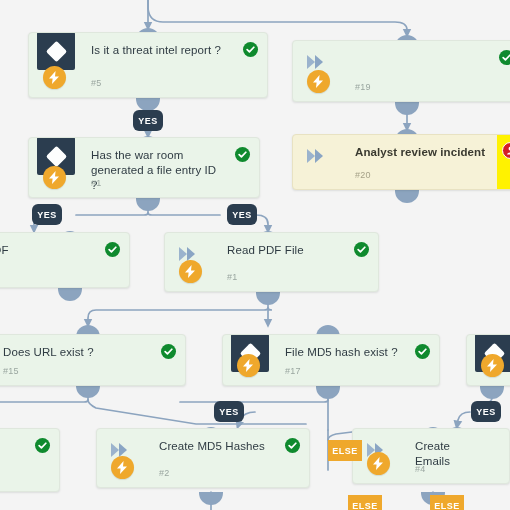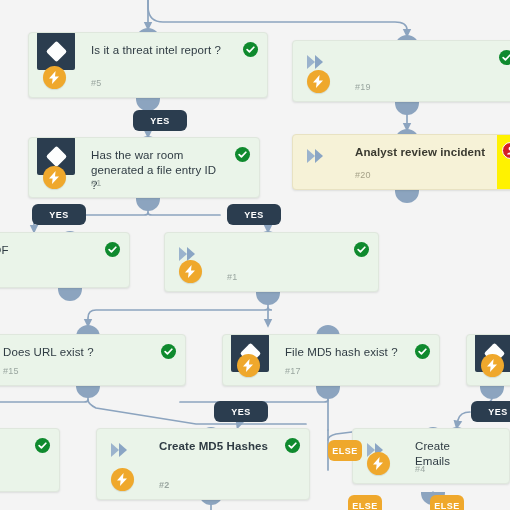--- a/index.html
+++ b/index.html
@@ -85,22 +85,22 @@
     border:1px solid #fff;box-sizing:border-box;
   }
 
   
   .label{
     position:absolute;
     display:flex;align-items:center;justify-content:center;
     font-size:9px;font-weight:bold;color:#ffffff;letter-spacing:.5px;
     border-radius:6px;box-sizing:border-box;
   }
-  .label.yes{background:#2b3d4f;width:54px;height:21px;}
-  .label.els{background:#efa82c;width:34px;height:21px;color:#ffffff;border-radius:6px;}
+  .label.yes{background:#2b3d4f;width:30px;height:21px;}
+  .label.els{background:#efa82c;width:34px;height:21px;color:#ffffff;border-radius:0;}
 </style>
 </head>
 <body>
 
 <div id="canvas">
 
   <svg id="edges" viewBox="0 0 510 510" xmlns="http://www.w3.org/2000/svg">
     <defs>
       <marker id="arrow" markerWidth="7" markerHeight="7" refX="3.2" refY="3" orient="auto" markerUnits="strokeWidth">
         <path d="M0,0.4 L5.4,3 L0,5.6 z" fill="#8ca4bf"></path>
@@ -255,20 +255,21 @@
           <path d="M1.3 5.2 3.8 7.6 8.7 2.5" stroke="#fff" stroke-width="1.9" fill="none" stroke-linecap="round" stroke-linejoin="round"></path>
         </svg>
     </div>
   </div>
 
   <div class="node task" style="left:164px;top:232px;width:215px;height:60px;">
     <svg class="chev-icon" viewBox="0 0 24 18">
       <path d="M2 2 L10 9 L2 16 Z" fill="#9bb3cd"></path>
       <path d="M10 2 L18 9 L10 16 Z" fill="#8aa5c4"></path>
     </svg>
+    <div class="node-title">Read PDF File</div>
     <div class="bolt">
       <svg width="11" height="13" viewBox="0 0 11 13">
           <path d="M6.6 0 0 7.4h3.6L3 13 10 5.4H6z" fill="#fff"></path>
         </svg>
     </div>
     <div class="node-id">#1</div>
     <div class="check">
       <svg width="9" height="9" viewBox="0 0 10 10">
           <path d="M1.3 5.2 3.8 7.6 8.7 2.5" stroke="#fff" stroke-width="1.9" fill="none" stroke-linecap="round" stroke-linejoin="round"></path>
         </svg>
@@ -316,21 +317,21 @@
   </div>
 
   <div class="node task" style="left:-80px;top:428px;width:140px;height:64px;">
     <div class="check">
       <svg width="9" height="9" viewBox="0 0 10 10">
           <path d="M1.3 5.2 3.8 7.6 8.7 2.5" stroke="#fff" stroke-width="1.9" fill="none" stroke-linecap="round" stroke-linejoin="round"></path>
         </svg>
     </div>
   </div>
 
-  <div class="node task" style="left:96px;top:428px;width:214px;height:72px;font-weight:bold;">
+  <div class="node task" style="left:96px;top:428px;width:214px;height:60px;">
     <svg class="chev-icon" viewBox="0 0 24 18">
       <path d="M2 2 L10 9 L2 16 Z" fill="#9bb3cd"></path>
       <path d="M10 2 L18 9 L10 16 Z" fill="#8aa5c4"></path>
     </svg>
     <div class="node-title">Create MD5 Hashes</div>
     <div class="bolt">
       <svg width="11" height="13" viewBox="0 0 11 13">
           <path d="M6.6 0 0 7.4h3.6L3 13 10 5.4H6z" fill="#fff"></path>
         </svg>
     </div>

